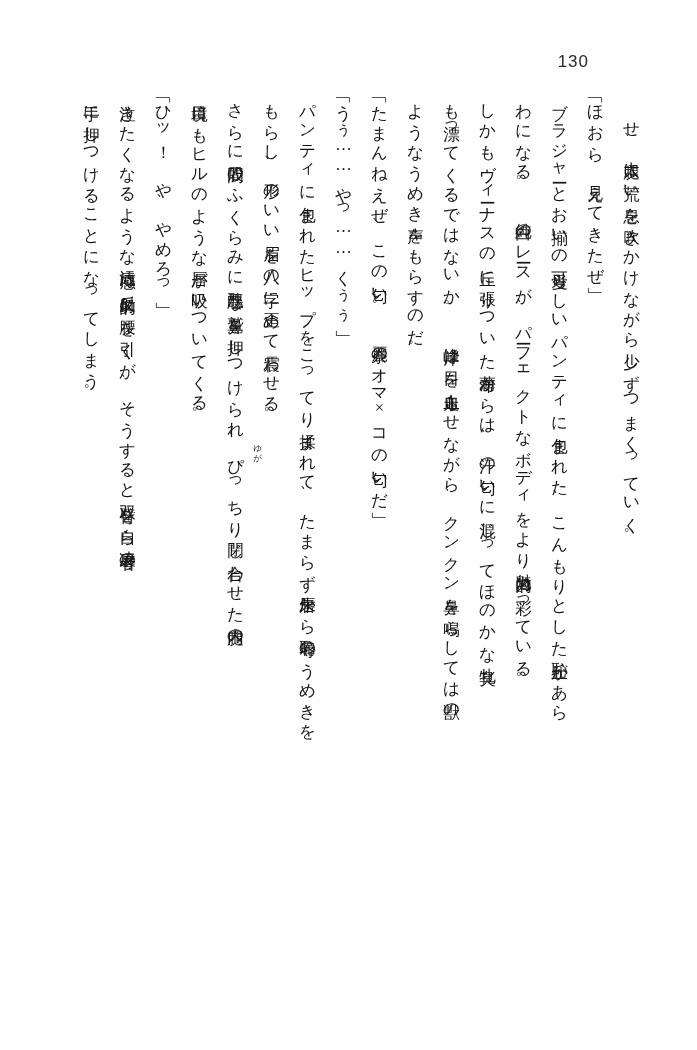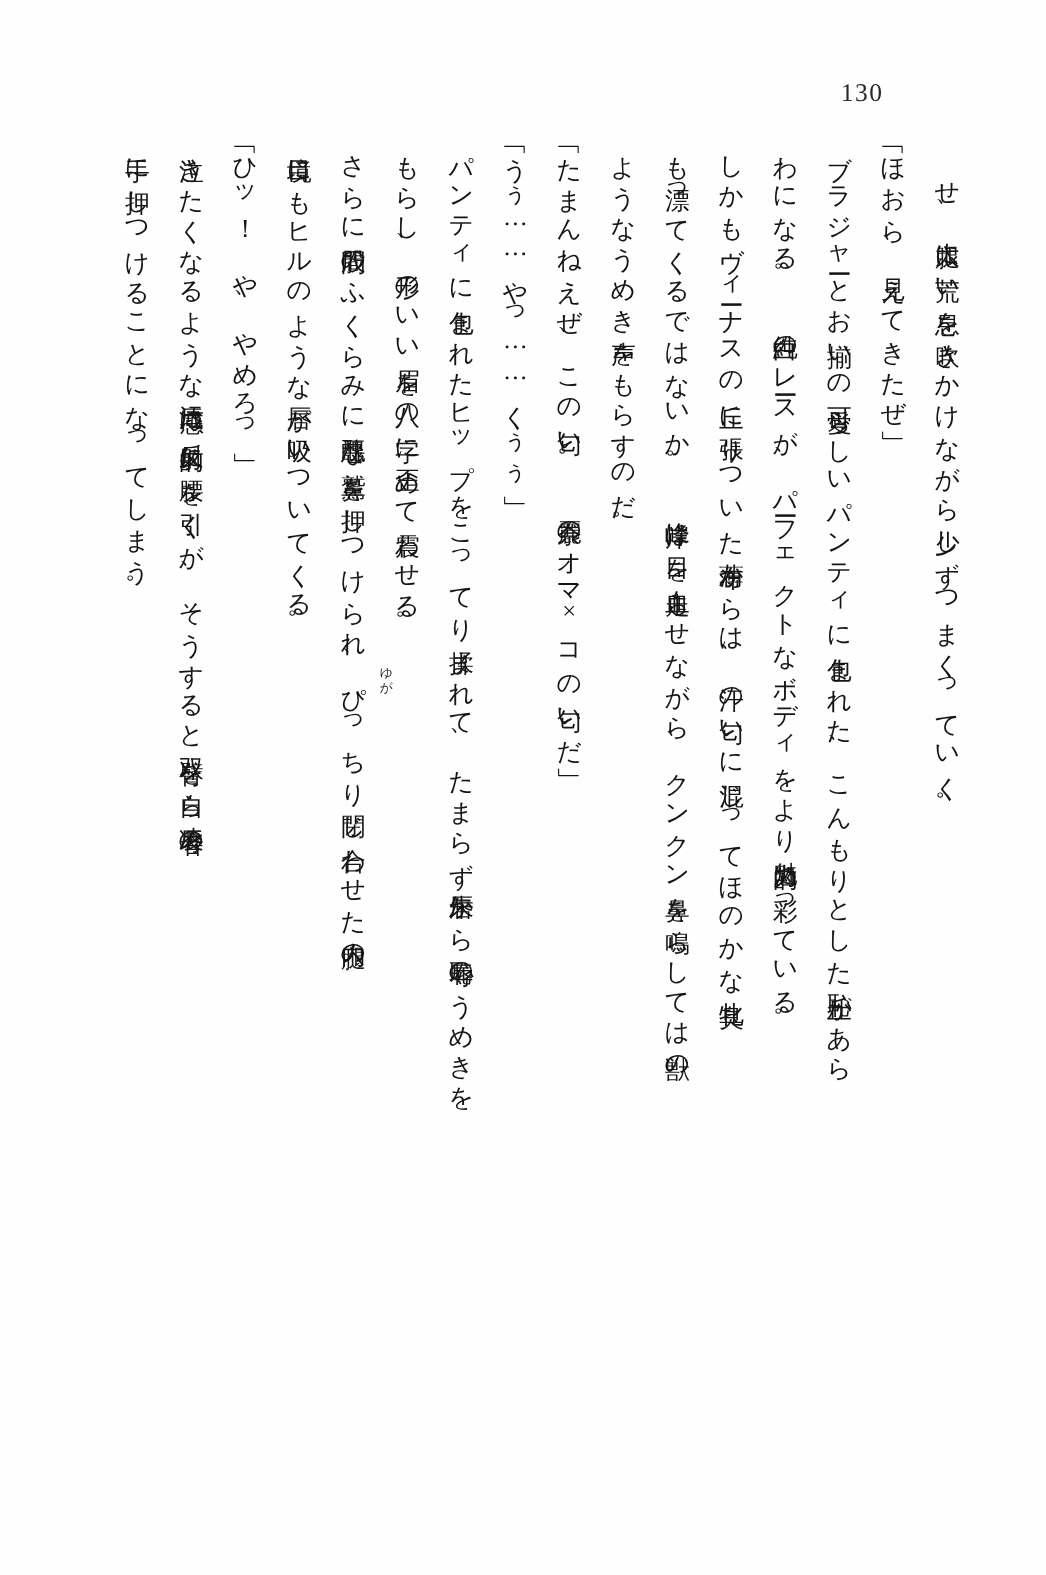--- a/index.html
+++ b/index.html
@@ -21,21 +21,21 @@
     background: #fefefe;
     box-sizing: border-box;
   }
   .page-number {
     position: absolute;
     top: 52px;
     right: 108px;
     font-size: 17px;
     letter-spacing: 1px;
     color: #2a2a2a;
-    font-family: Liberation Serif, serif;
+    font-family: Liberation Sans, sans-serif;
   }
   .text-body {
     position: absolute;
     top: 92px;
     right: 48px;
     bottom: 60px;
     left: 48px;
     display: flex;
     flex-direction: row-reverse;
     justify-content: flex-start;

